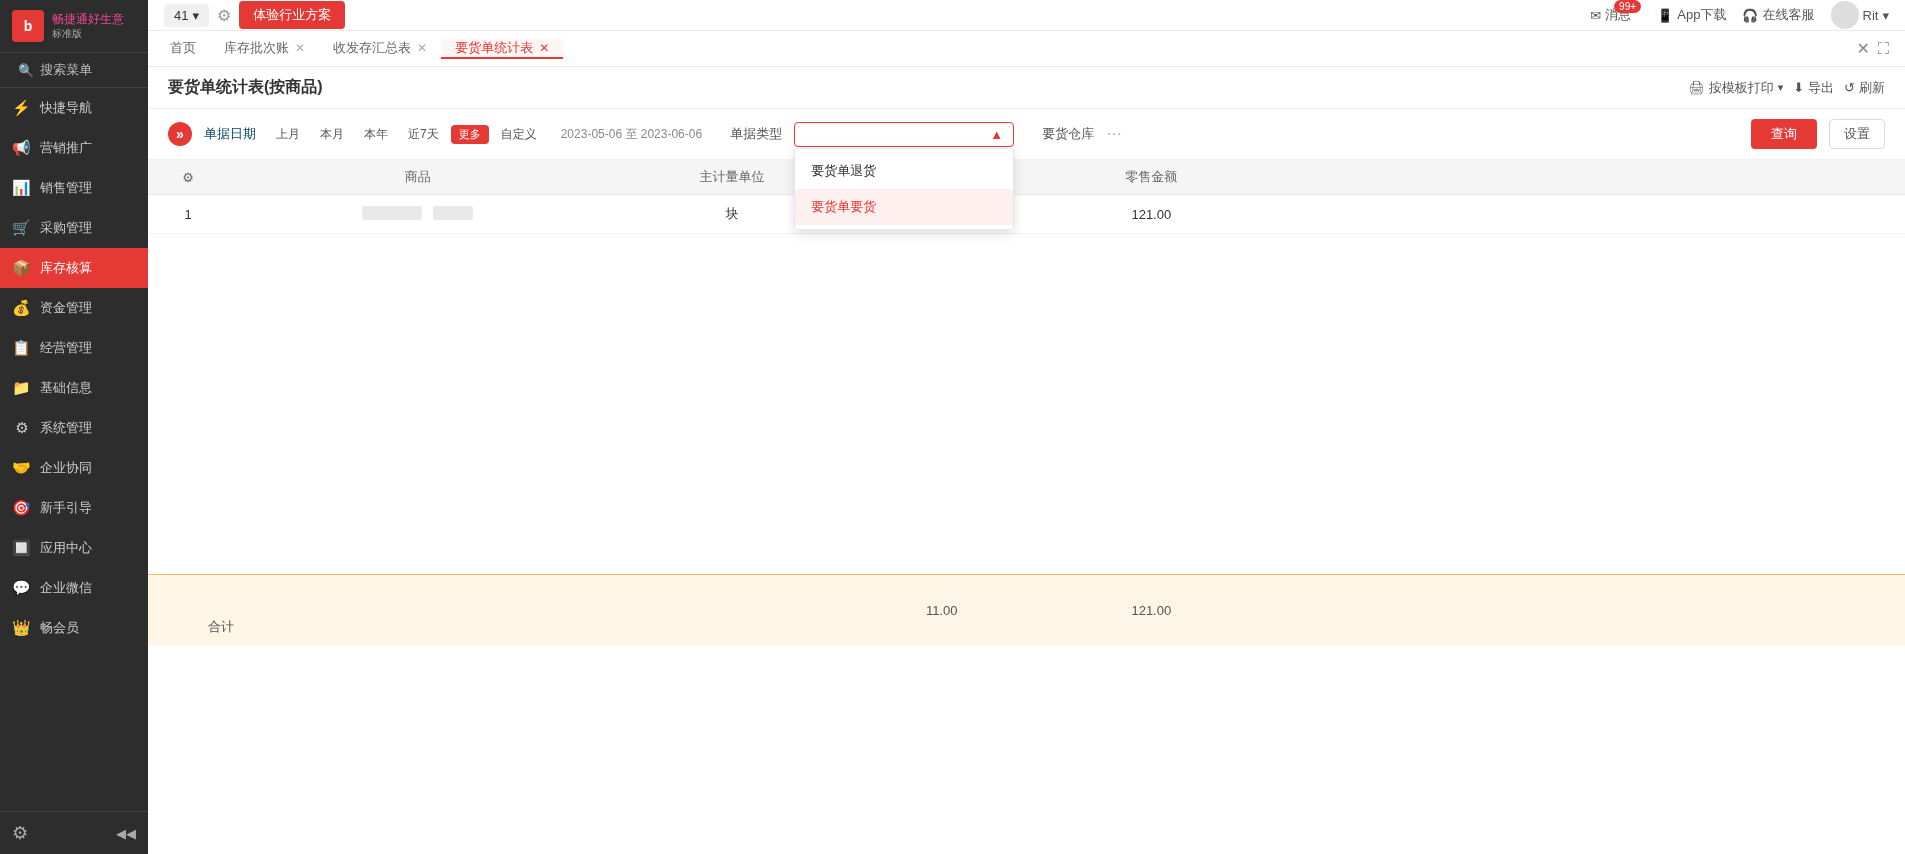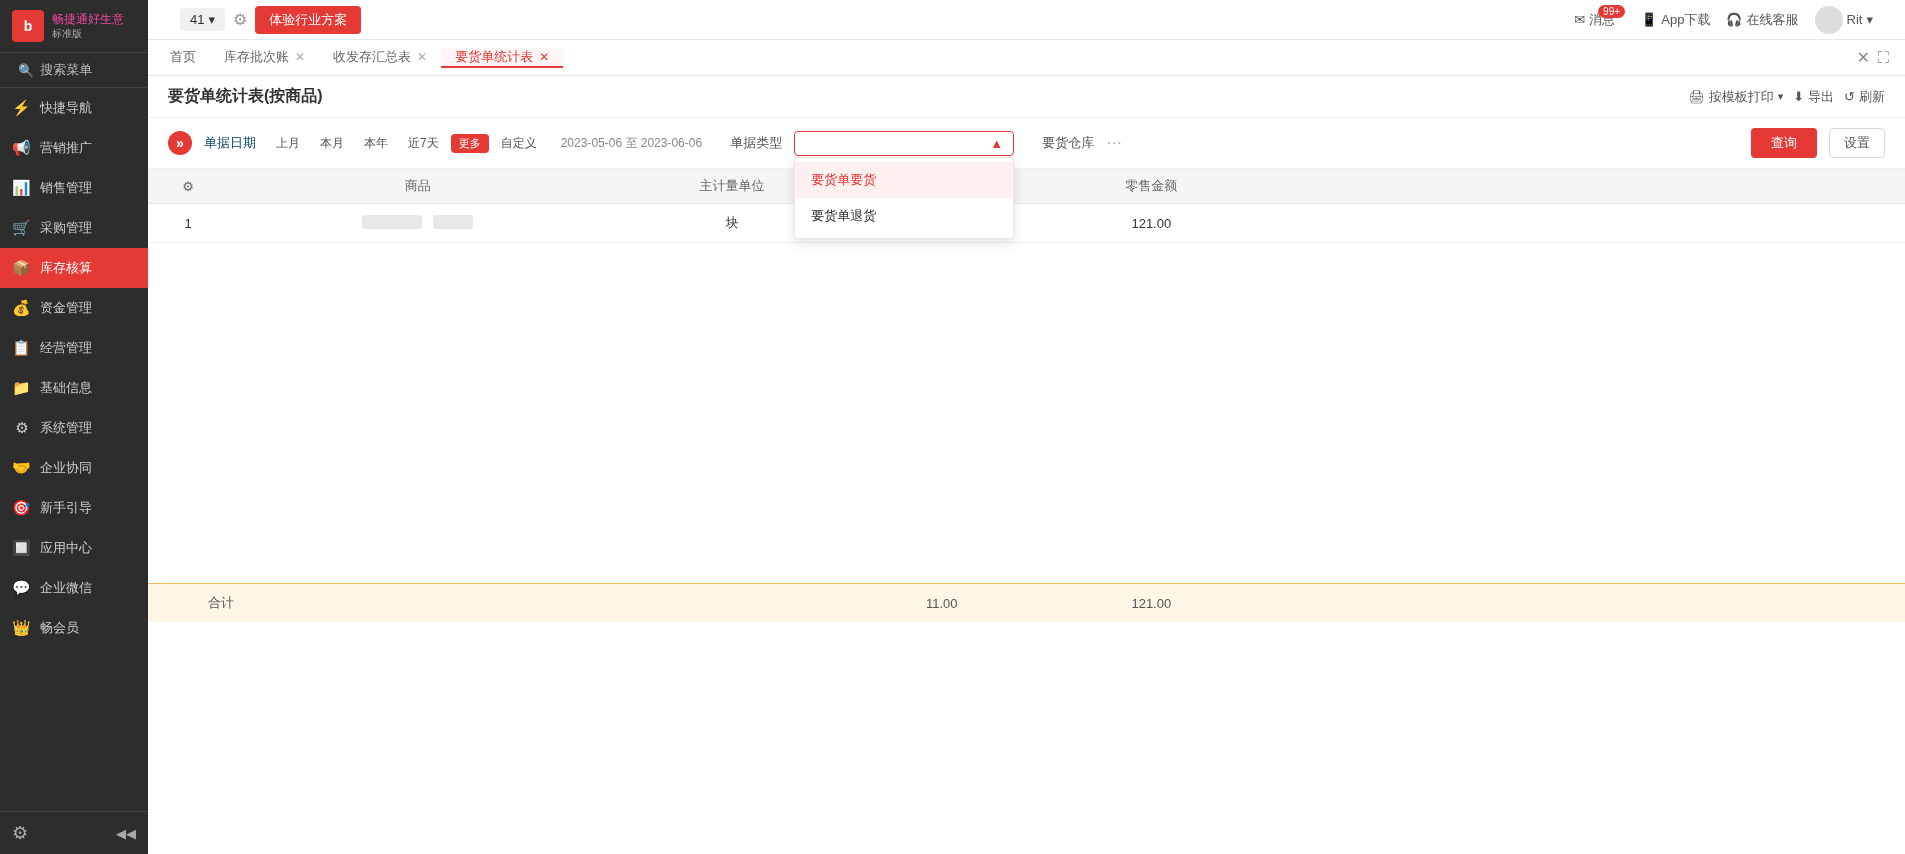--- a/index.html
+++ b/index.html
@@ -16,21 +16,21 @@
     .sidebar-item { display: flex; align-items: center; padding: 10px 12px; cursor: pointer; color: #ccc; font-size: 13px; transition: background 0.2s; }
     .sidebar-item.active { background: #e53935; color: white; }
     .sidebar-item .item-icon { width: 20px; height: 20px; margin-right: 8px; display: flex; align-items: center; justify-content: center; font-size: 15px; flex-shrink: 0; }
     .sidebar-bottom { margin-top: auto; display: flex; align-items: center; justify-content: space-between; padding: 10px 12px; border-top: 1px solid #444; }
     .sidebar-bottom-item { cursor: pointer; color: #aaa; font-size: 18px; }
 
     
     .main { flex: 1; display: flex; flex-direction: column; overflow: hidden; }
 
     
-    .top-header { height: 40px; background: #fff; display: flex; align-items: center; justify-content: space-between; padding: 0 32px; border-bottom: 1px solid #e8e8e8; flex-shrink: 0; }
+    .top-header { height: 31px; background: #fff; display: flex; align-items: center; justify-content: space-between; padding: 0 16px; border-bottom: 1px solid #e8e8e8; flex-shrink: 0; }
     .header-left { display: flex; align-items: center; gap: 8px; }
     .header-store { display: flex; align-items: center; gap: 4px; font-size: 13px; color: #333; background: #f0f0f0; padding: 4px 10px; border-radius: 4px; cursor: pointer; }
     .header-settings { color: #999; cursor: pointer; font-size: 16px; }
     .header-trial-btn { background: #e53935; color: white; border: none; padding: 5px 14px; border-radius: 4px; cursor: pointer; font-size: 13px; }
     .header-right { display: flex; align-items: center; gap: 16px; font-size: 13px; color: #555; }
     .header-right-item { display: flex; align-items: center; gap: 4px; cursor: pointer; position: relative; }
     .badge { background: #e53935; color: white; font-size: 10px; border-radius: 8px; padding: 1px 5px; position: absolute; top: -6px; right: -10px; }
     .user-avatar { width: 28px; height: 28px; background: #ddd; border-radius: 50%; }
 
     
@@ -78,21 +78,21 @@
     .table-col-unit { flex: 1; text-align: center; }
     .table-col-qty { flex: 1; text-align: center; }
     .table-col-amount { flex: 1; text-align: center; }
     .table-col-extra { flex: 3; }
     .table-data-row { display: flex; align-items: center; background: #fff; border-bottom: 1px solid #f0f0f0; padding: 10px 20px; font-size: 13px; color: #333; }
     .cell-gray { background: #e8e8e8; height: 14px; border-radius: 2px; display: inline-block; }
 
     
     .table-footer { display: flex; align-items: center; background: #fdf5e6; padding: 10px 20px; font-size: 13px; color: #555; border-top: 1px solid #f0c060; position: sticky; bottom: 0; }
     .footer-label { width: 40px; text-align: center; }
-    .footer-product { flex: 2; text-align: center; }
+    .footer-product { flex: 2; text-align: center; margin-top: 33px; }
     .footer-unit { flex: 1; }
     .footer-qty { flex: 1; text-align: center; }
     .footer-amount { flex: 1; text-align: center; }
     .footer-extra { flex: 3; }
 
     .relative { position: relative; }
   </style>
 </head>
 <body>
 
@@ -263,22 +263,22 @@
           <span class="date-option hot">更多</span>
           <span class="date-option custom">自定义</span>
         </div>
         <span class="date-range">2023-05-06 至 2023-06-06</span>
         <span class="filter-type-label">单据类型</span>
         <div class="filter-select relative" id="type-select-trigger" style="min-width:220px; border-color:#e53935;">
           <span style="flex:1; color:#e53935; font-size:13px;"></span>
           <span class="chevron">▲</span>
 
           <div class="dropdown-menu" style="top:100%; left:-1px; right:-1px; margin-top:2px;" id="type-dropdown">
+            <div class="dropdown-item">要货单退货</div>
             <div class="dropdown-item selected">要货单要货</div>
-            <div class="dropdown-item">要货单退货</div>
           </div>
         </div>
         <span class="warehouse-label" style="">要货仓库</span>
         <span class="warehouse-more">···</span>
         <button class="filter-query-btn">查询</button>
         <button class="filter-settings-btn">设置</button>
       </div>
 
       <div class="table-container">
 

